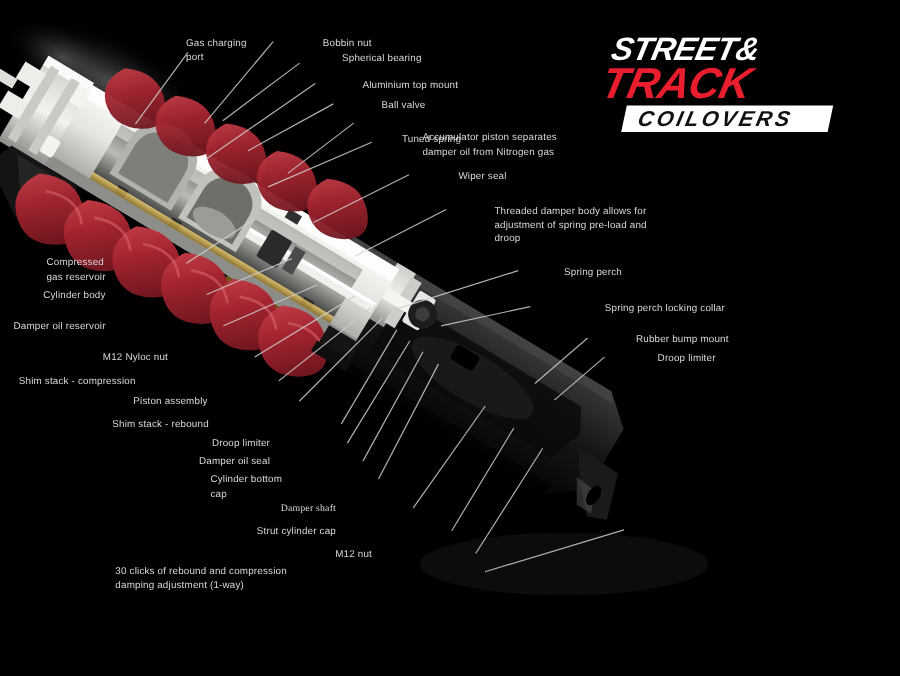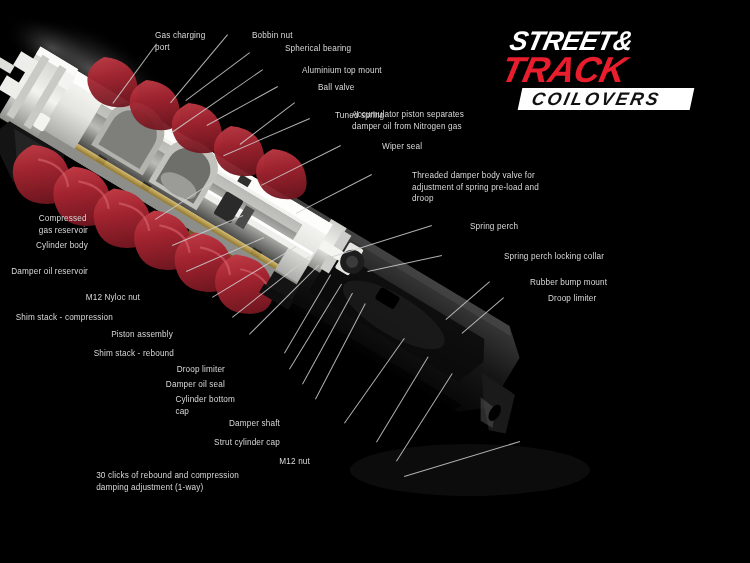--- a/index.html
+++ b/index.html
@@ -208,36 +208,36 @@
     <div class="lg-line" id="lg-street">STREET&amp;</div>
     <div class="lg-line" id="lg-track">TRACK</div>
     <div id="lg-banner"></div>
     <div class="lg-line" id="lg-coil">COILOVERS</div>
   </div>
 
   <div id="annotations">
       <div class="anno" style="left: 155px; top: 30px;">Gas charging
 port</div>
       <div class="lead" style="left: 157px; top: 44px; width: 74.4043px; transform: rotate(126.254deg);"></div>
-      <div class="anno" style="left: 252px; top: 30px;">Bobbin nut</div>
+      <div class="anno" style="left: 269px; top: 30px;">Bobbin nut</div>
       <div class="lead" style="left: 228px; top: 35px; width: 88.7299px; transform: rotate(129.971deg);"></div>
       <div class="anno" style="left: 285px; top: 43px;">Spherical bearing</div>
       <div class="lead" style="left: 250px; top: 53px; width: 80px; transform: rotate(143.13deg);"></div>
       <div class="anno" style="left: 302px; top: 65px;">Aluminium top mount</div>
       <div class="lead" style="left: 263px; top: 70px; width: 110.68px; transform: rotate(145.305deg);"></div>
       <div class="anno" style="left: 318px; top: 82px;">Ball valve</div>
       <div class="lead" style="left: 278px; top: 87px; width: 81.0062px; transform: rotate(151.22deg);"></div>
       <div class="anno" style="left: 335px; top: 110px;">Tuned spring</div>
       <div class="lead" style="left: 295px; top: 103px; width: 69.2026px; transform: rotate(142.633deg);"></div>
       <div class="anno" style="left: 352px; top: 109px;">Accumulator piston separates
 damper oil from Nitrogen gas</div>
       <div class="lead" style="left: 310px; top: 119px; width: 93.6216px; transform: rotate(156.721deg);"></div>
       <div class="anno" style="left: 382px; top: 141px;">Wiper seal</div>
       <div class="lead" style="left: 341px; top: 146px; width: 89.4427px; transform: rotate(153.435deg);"></div>
-      <div class="anno" style="left: 412px; top: 170px;">Threaded damper body valve for
+      <div class="anno" style="left: 412px; top: 170px;">Threaded damper body allows for
 adjustment of spring pre-load and
 droop</div>
       <div class="lead" style="left: 372px; top: 175px; width: 85.4225px; transform: rotate(152.835deg);"></div>
       <div class="anno" style="left: 470px; top: 221px; text-align: right;">Spring perch</div>
       <div class="lead" style="left: 432px; top: 226px; width: 106.902px; transform: rotate(162.582deg);"></div>
       <div class="anno" style="left: 504px; top: 251px;">Spring perch locking collar</div>
       <div class="lead" style="left: 442px; top: 256px; width: 75.71px; transform: rotate(167.8deg);"></div>
       <div class="anno" style="left: 530px; top: 277px;">Rubber bump mount</div>
       <div class="lead" style="left: 490px; top: 282px; width: 58.1378px; transform: rotate(139.185deg);"></div>
       <div class="anno" style="left: 548px; top: 293px;">Droop limiter</div>
@@ -257,21 +257,21 @@
       <div class="lead" style="left: 249px; top: 334px; width: 97.5807px; transform: rotate(-45deg);"></div>
       <div class="anno r" style="left: auto; top: 348px; right: 576px;">Shim stack - rebound</div>
       <div class="lead" style="left: 284px; top: 353px; width: 90.5539px; transform: rotate(-59.4703deg);"></div>
       <div class="anno r" style="left: auto; top: 364px; right: 525px;">Droop limiter</div>
       <div class="lead" style="left: 289px; top: 369px; width: 99.6444px; transform: rotate(-58.5432deg);"></div>
       <div class="anno r" style="left: auto; top: 379px; right: 525px;">Damper oil seal</div>
       <div class="lead" style="left: 302px; top: 384px; width: 103.832px; transform: rotate(-61.2134deg);"></div>
       <div class="anno r" style="left: auto; top: 394px; right: 515px;">Cylinder bottom
 cap</div>
       <div class="lead" style="left: 315px; top: 399px; width: 108.24px; transform: rotate(-62.488deg);"></div>
-      <div class="anno r" style="left: auto; top: 418px; right: 470px;">Damper shaft</div>
+      <div class="anno r" style="left: auto; top: 418px; right: 470px; font-family: Liberation Serif, serif;">Damper shaft</div>
       <div class="lead" style="left: 344px; top: 423px; width: 104.043px; transform: rotate(-54.7824deg);"></div>
       <div class="anno r" style="left: auto; top: 437px; right: 470px;">Strut cylinder cap</div>
       <div class="lead" style="left: 376px; top: 442px; width: 100.499px; transform: rotate(-58.8407deg);"></div>
       <div class="anno r" style="left: auto; top: 456px; right: 440px;">M12 nut</div>
       <div class="lead" style="left: 396px; top: 461px; width: 104.307px; transform: rotate(-57.5288deg);"></div>
       <div class="anno r" style="left: auto; top: 470px; right: 511px;">30 clicks of rebound and compression
 damping adjustment (1-way)</div>
       <div class="lead" style="left: 404px; top: 476px; width: 121.165px; transform: rotate(-16.7898deg);"></div>
     </div>
 

